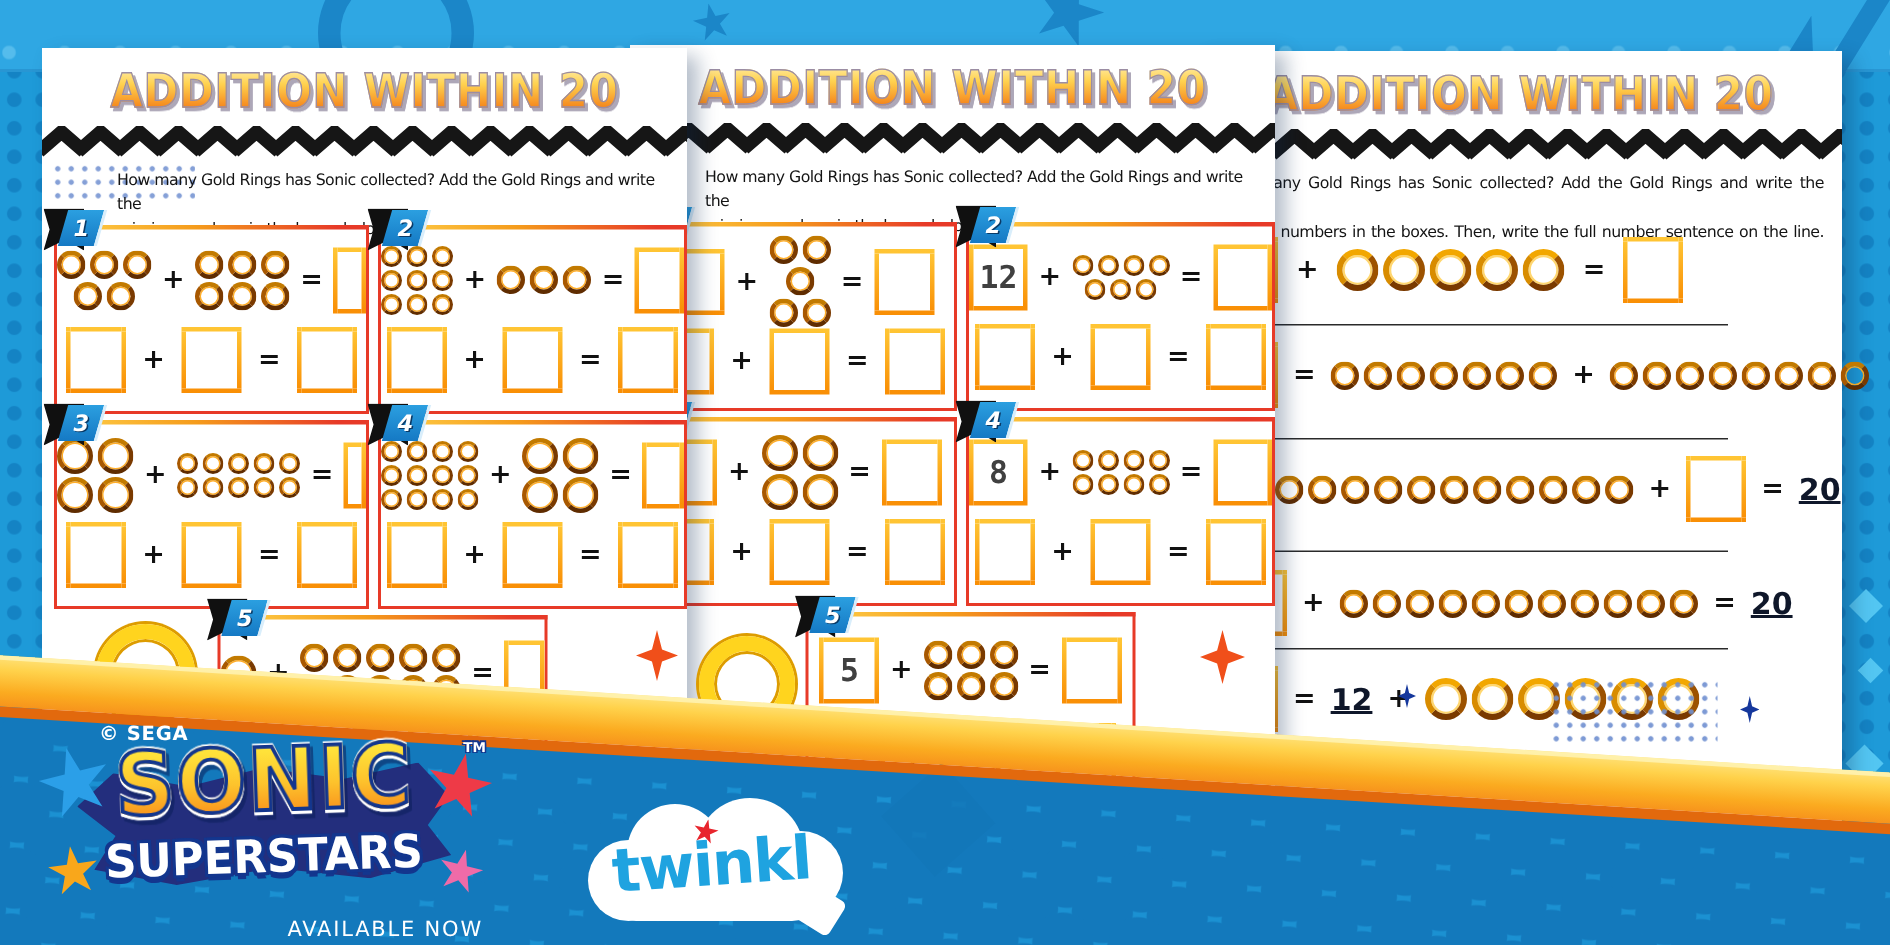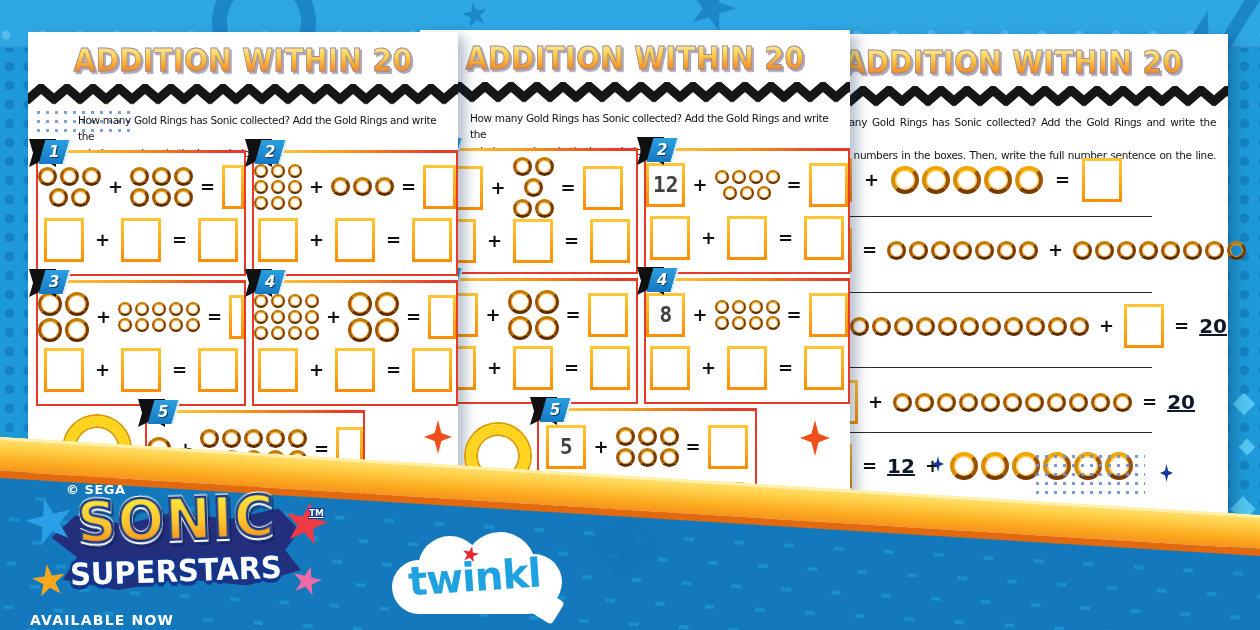--- a/index.html
+++ b/index.html
@@ -123,33 +123,33 @@
   .sonic-logo{position:absolute;left:30px;top:492px;width:292px;height:122px;z-index:21;}
   .burst{position:absolute;left:22px;top:20px;right:22px;bottom:26px;background:#232e7d;
     clip-path:polygon(0 28%,10% 0,30% 14%,50% 0,72% 12%,92% 0,100% 30%,94% 55%,100% 82%,78% 100%,52% 88%,26% 100%,4% 84%,10% 55%);
     transform:rotate(-2deg);}
   .sonic-word{position:absolute;left:0;right:0;top:2px;text-align:center;margin:0;
     font-size:55px;line-height:.95;font-weight:900;letter-spacing:1px;
     background:linear-gradient(180deg,#ffe23a 15%,#fdc32c 55%,#f9941d 90%);
     -webkit-background-clip:text;background-clip:text;color:transparent;
     -webkit-text-stroke:2.4px #13368e;transform:rotate(-2deg) scaleY(1.05);
     filter:drop-shadow(0 2px 0 #ffffff) drop-shadow(0 -1px 0 #ffffff) drop-shadow(2px 3px 0 rgba(10,30,90,.55));}
-  .tm{position:absolute;right:-2px;top:16px;color:#fff;font-size:9px;font-weight:700;
-    text-shadow:1px 1px 0 #13368e,-1px -1px 0 #13368e,1px -1px 0 #13368e,-1px 1px 0 #13368e;text-decoration:underline;}
+  .tm{position:absolute;right:-2px;top:2px;color:#fff;font-size:9px;font-weight:700;
+    text-shadow:1px 1px 0 #13368e,-1px -1px 0 #13368e,1px -1px 0 #13368e,-1px 1px 0 #13368e;}
   .superstars-word{position:absolute;left:0;right:0;top:62px;text-align:center;margin:0;
     font-size:29px;font-weight:900;color:#fff;letter-spacing:0;transform:rotate(-2deg) scaleY(1.05);
     text-shadow:-2px 0 0 #13368e,2px 0 0 #13368e,0 -2px 0 #13368e,0 2px 0 #13368e,
       -2px -2px 0 #13368e,2px 2px 0 #13368e,-2px 2px 0 #13368e,2px -2px 0 #13368e,0 4px 0 #13368e;}
   .lstar{position:absolute;filter:drop-shadow(1px 2px 0 rgba(10,30,90,.6));}
   .st-blue{width:48px;height:48px;background:#2b9fe8;left:-4px;top:6px;transform:rotate(-14deg);}
   .st-red{width:44px;height:44px;background:#ee3a47;right:-6px;top:10px;transform:rotate(12deg);}
   .st-orange{width:34px;height:34px;background:#f9a71b;left:2px;top:72px;transform:rotate(-8deg);}
   .st-pink{width:30px;height:30px;background:#ef6ba8;right:0px;top:74px;transform:rotate(14deg);}
-  .available{position:absolute;left:0;right:0;top:120px;text-align:left;color:#fff;
-    font-size:14px;font-weight:700;letter-spacing:1.2px;}
+  .available{position:absolute;left:0;right:0;top:120px;text-align:right;color:#fff;
+    font-size:14px;font-weight:400;letter-spacing:1.2px;}
   
   .twinkl{position:absolute;left:388px;top:532px;width:184px;height:96px;z-index:21;}
   .cloud-part{position:absolute;background:#fff;border-radius:50%;}
   .cp1{left:4px;top:28px;width:54px;height:54px;}
   .cp2{left:30px;top:4px;width:64px;height:64px;}
   .cp3{left:76px;top:0px;width:72px;height:72px;}
   .cp4{left:118px;top:22px;width:56px;height:56px;}
   .cp5{left:12px;top:34px;width:152px;height:48px;border-radius:24px;}
   .cp6{left:146px;top:62px;width:26px;height:26px;border-radius:4px;transform:rotate(32deg);}
   .twinkl-word{position:absolute;left:20px;top:22px;margin:0;font-size:40px;font-weight:800;

